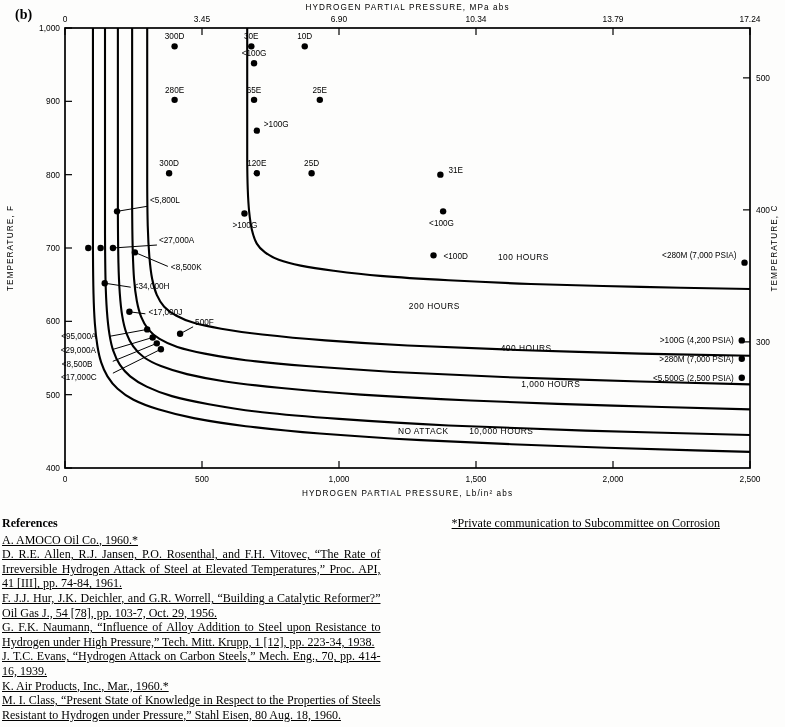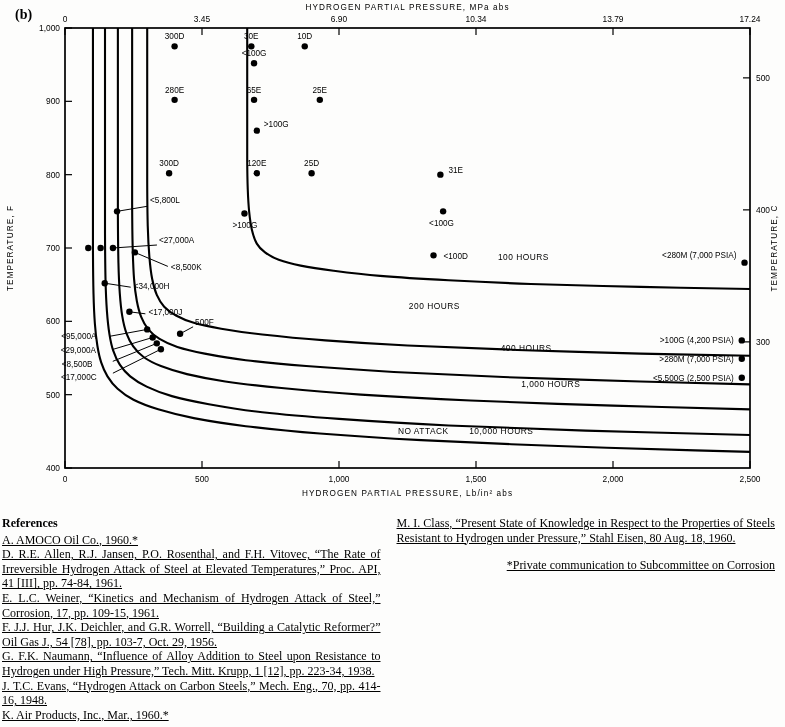--- a/index.html
+++ b/index.html
@@ -9,21 +9,21 @@
   #chart{position:absolute;top:0;left:0;}
   .tick{font:8.4px "Liberation Sans",sans-serif;fill:#000;}
   .axis-title{font:8.2px "Liberation Sans",sans-serif;letter-spacing:1.1px;fill:#000;}
   .pt-label{font:8.2px "Liberation Sans",sans-serif;fill:#000;}
   .curve-label{font:8.4px "Liberation Sans",sans-serif;letter-spacing:.5px;fill:#000;}
   .refs{position:absolute;top:516px;left:2px;width:773px;height:208px;
         column-count:2;column-gap:16px;column-fill:auto;
         font-size:12px;line-height:14.6px;text-align:justify;}
   .refs-heading{font-size:12px;font-weight:bold;margin:0 0 2px 0;}
   .ref{margin:0;text-decoration:underline;}
-  .footnote{margin-top:13px;text-align:right;}
+  .footnote{margin-top:13px;text-align:center;}
 </style>
 </head>
 <body>
 
 <div class="page">
   <div class="panel-label">(b)</div>
 
   <svg id="chart" width="785" height="508" viewBox="0 0 785 508">
       <rect x="65" y="28" width="685" height="440" fill="none" stroke="#000" stroke-width="1.7"></rect>
       <line x1="65" y1="468" x2="65" y2="461" stroke="#000" stroke-width="1.2"></line>
@@ -155,21 +155,20 @@
       <circle cx="741.78" cy="358.73333333333335" r="3.2" fill="#000"></circle>
       <text x="733.78" y="361.73333333333335" text-anchor="end" class="pt-label">&gt;280M (7,000 PSIA)</text>
       <circle cx="741.78" cy="377.8" r="3.2" fill="#000"></circle>
       <text x="733.78" y="380.8" text-anchor="end" class="pt-label">&lt;5,500G (2,500 PSIA)</text>
     </svg>
 
   <div class="refs">
     <p class="refs-heading">References</p>
     <p class="ref">A.  AMOCO Oil Co., 1960.*</p>
     <p class="ref">D.  R.E. Allen, R.J. Jansen, P.O. Rosenthal, and F.H. Vitovec, “The Rate of Irreversible Hydrogen Attack of Steel at Elevated Temperatures,” Proc. API, 41 [III], pp. 74-84, 1961.</p>
-    <p class="ref">E.  L.C. Weiner, “Kinetics and Mechanism of Hydrogen Attack of Steel,” Corrosion, 17, pp. 109-15, 1961.</p>
     <p class="ref">F.  J.J. Hur, J.K. Deichler, and G.R. Worrell, “Building a Catalytic Reformer?” Oil Gas J., 54 [78], pp. 103-7, Oct. 29, 1956.</p>
     <p class="ref">G.  F.K. Naumann, “Influence of Alloy Addition to Steel upon Resistance to Hydrogen under High Pressure,” Tech. Mitt. Krupp, 1 [12], pp. 223-34, 1938.</p>
-    <p class="ref">J.  T.C. Evans, “Hydrogen Attack on Carbon Steels,” Mech. Eng., 70, pp. 414-16, 1948.</p>
+    <p class="ref">J.  T.C. Evans, “Hydrogen Attack on Carbon Steels,” Mech. Eng., 70, pp. 414-16, 1939.</p>
     <p class="ref">K.  Air Products, Inc., Mar., 1960.*</p>
     <p class="ref">M.  I. Class, “Present State of Knowledge in Respect to the Properties of Steels Resistant to Hydrogen under Pressure,” Stahl Eisen, 80 Aug. 18, 1960.</p>
     <p class="ref footnote">*Private communication to Subcommittee on Corrosion</p>
   </div>
 </div>
 
 </body></html>

